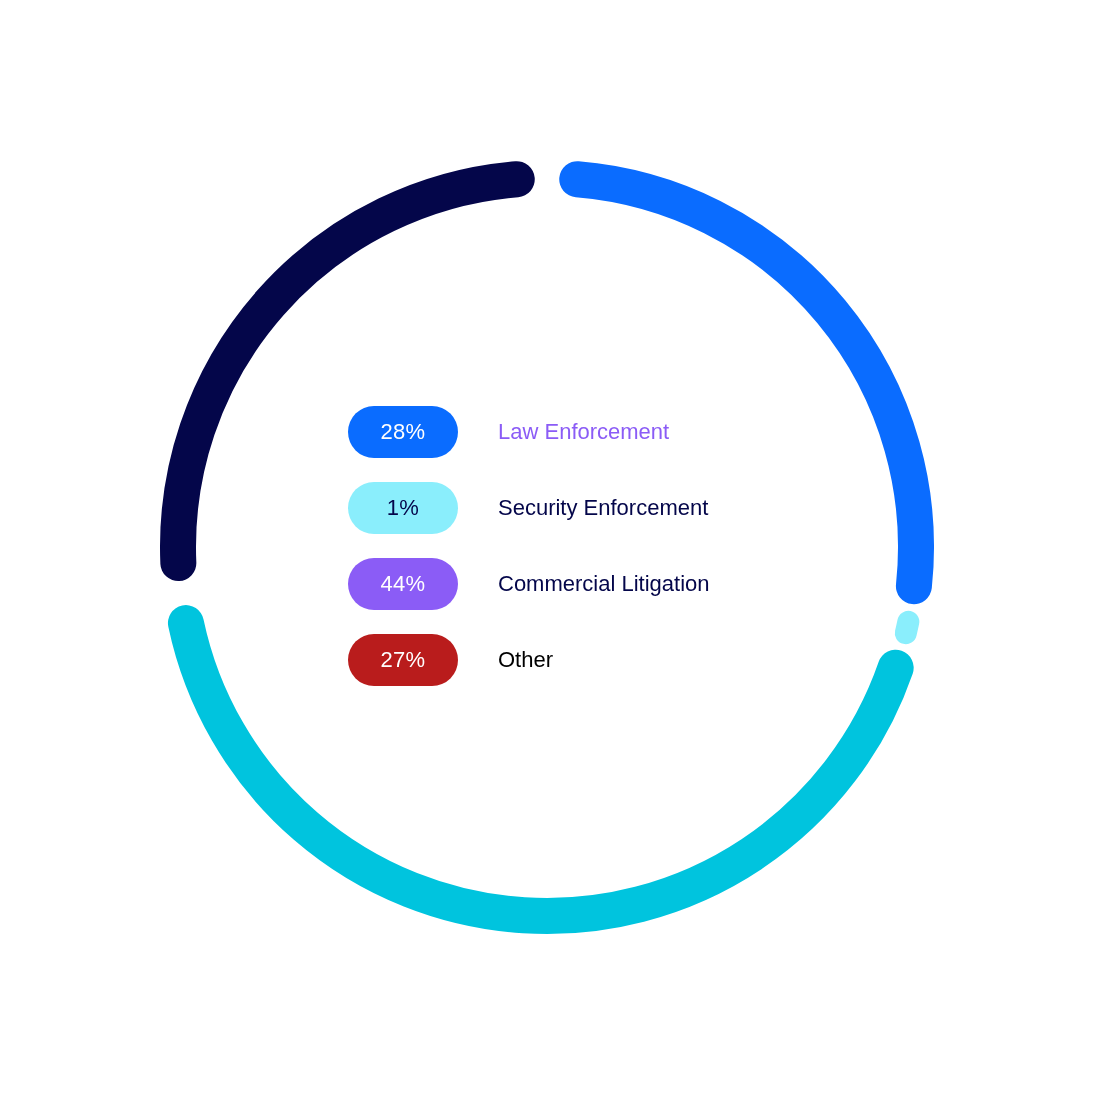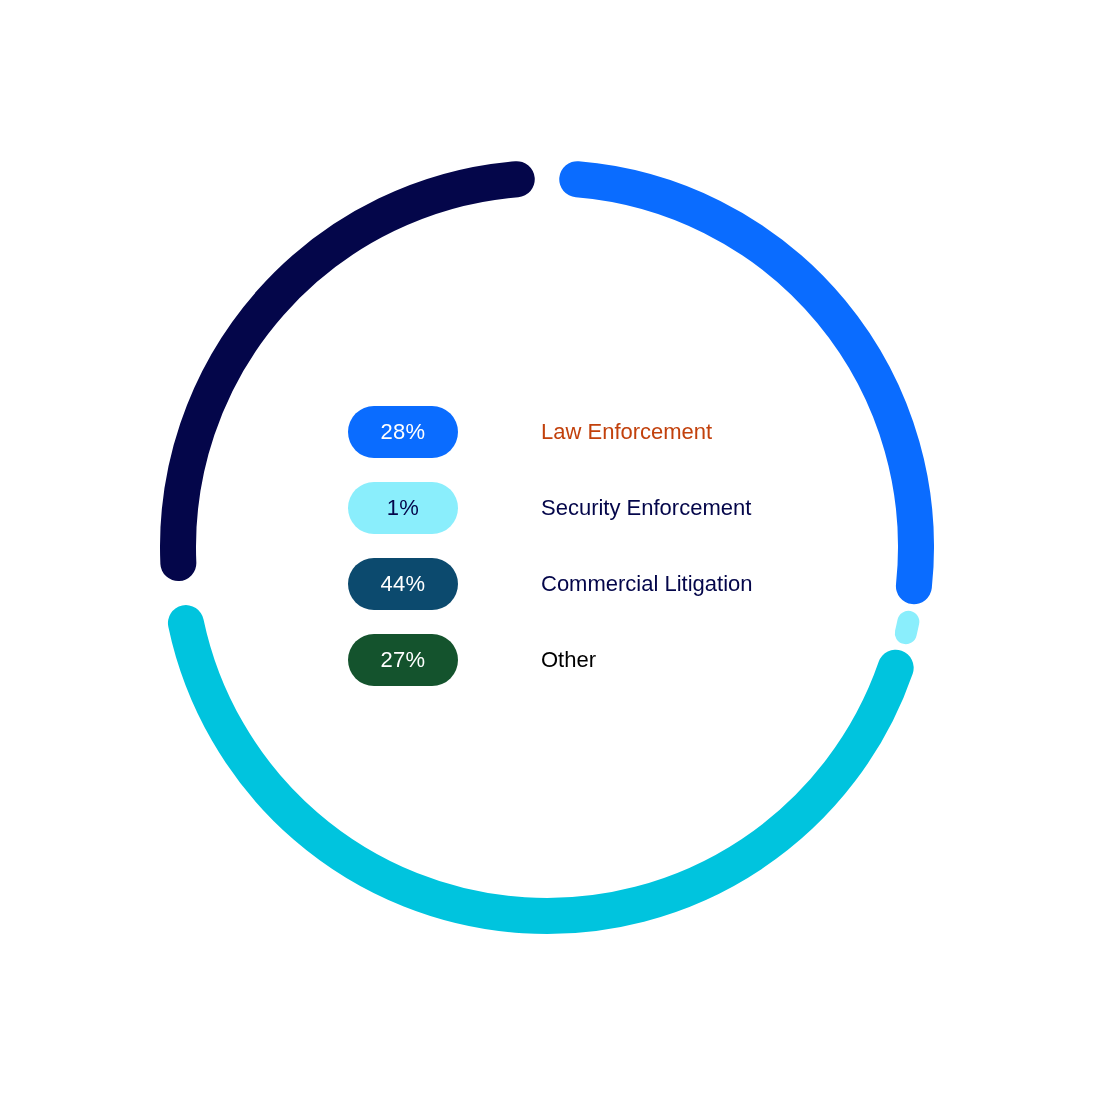--- a/index.html
+++ b/index.html
@@ -1,42 +1,42 @@
 <!DOCTYPE html>
 <html><head>
 <meta charset="utf-8">
 <style>
   html,body{margin:0;padding:0;background:#ffffff;}
   body{width:1094px;height:1094px;position:relative;overflow:hidden;font-family:"Liberation Sans","DejaVu Sans",sans-serif;}
   #ring{position:absolute;left:0;top:0;width:1094px;height:1094px;}
   .legend{position:absolute;left:348px;top:406px;}
-  .row{display:flex;align-items:center;height:52px;margin-bottom:24px;gap:43px;}
+  .row{display:flex;align-items:center;height:52px;margin-bottom:24px;}
   .pill{width:110px;height:52px;border-radius:26px;display:flex;align-items:center;justify-content:center;font-size:22px;font-weight:500;letter-spacing:0.3px;}
   .label{margin-left:40px;font-size:22px;font-weight:500;color:#0a0a2a;white-space:nowrap;}
 </style>
 </head>
 <body>
 
 <svg id="ring" viewBox="0 0 1094 1094">
     <path d="M 577.2353096844852 179.24080426414451 A 369 369 0 0 1 913.9107013851525 586.2114423230702" fill="none" stroke="#0a6cff" stroke-width="36" stroke-linecap="round"></path>
     <path d="M 908.3332171194315 621.8285119865532 A 369 369 0 0 1 905.8045006267427 633.1413392628292" fill="none" stroke="#8aeefc" stroke-width="22" stroke-linecap="round"></path>
     <path d="M 895.6861485861289 667.7434047232894 A 369 369 0 0 1 185.9301844974438 623.0893444113565" fill="none" stroke="#00c4de" stroke-width="36" stroke-linecap="round"></path>
     <path d="M 178.35120623629444 563.0955539378085 A 369 369 0 0 1 516.7646903155144 179.24080426414451" fill="none" stroke="#04064a" stroke-width="36" stroke-linecap="round"></path>
   </svg>
 
 <div class="legend">
   <div class="row">
     <div class="pill" style="background: rgb(10, 108, 255); color: rgb(255, 255, 255);">28%</div>
-    <div class="label" style="color: #c2410c;">Law Enforcement</div>
+    <div class="label" style="color: #8b5cf6;">Law Enforcement</div>
   </div>
   <div class="row">
     <div class="pill" style="background: rgb(138, 238, 252); color: rgb(4, 6, 74);">1%</div>
     <div class="label" style="color: rgb(4, 6, 74);">Security Enforcement</div>
   </div>
   <div class="row">
-    <div class="pill" style="background: #0c4a6e; color: rgb(255, 255, 255);">44%</div>
+    <div class="pill" style="background: #8b5cf6; color: rgb(255, 255, 255);">44%</div>
     <div class="label" style="color: rgb(4, 6, 74);">Commercial Litigation</div>
   </div>
   <div class="row">
-    <div class="pill" style="background: #14532d; color: rgb(255, 255, 255);">27%</div>
+    <div class="pill" style="background: #b91c1c; color: rgb(255, 255, 255);">27%</div>
     <div class="label" style="color: #000000;">Other</div>
   </div>
 </div>
 
 </body></html>

